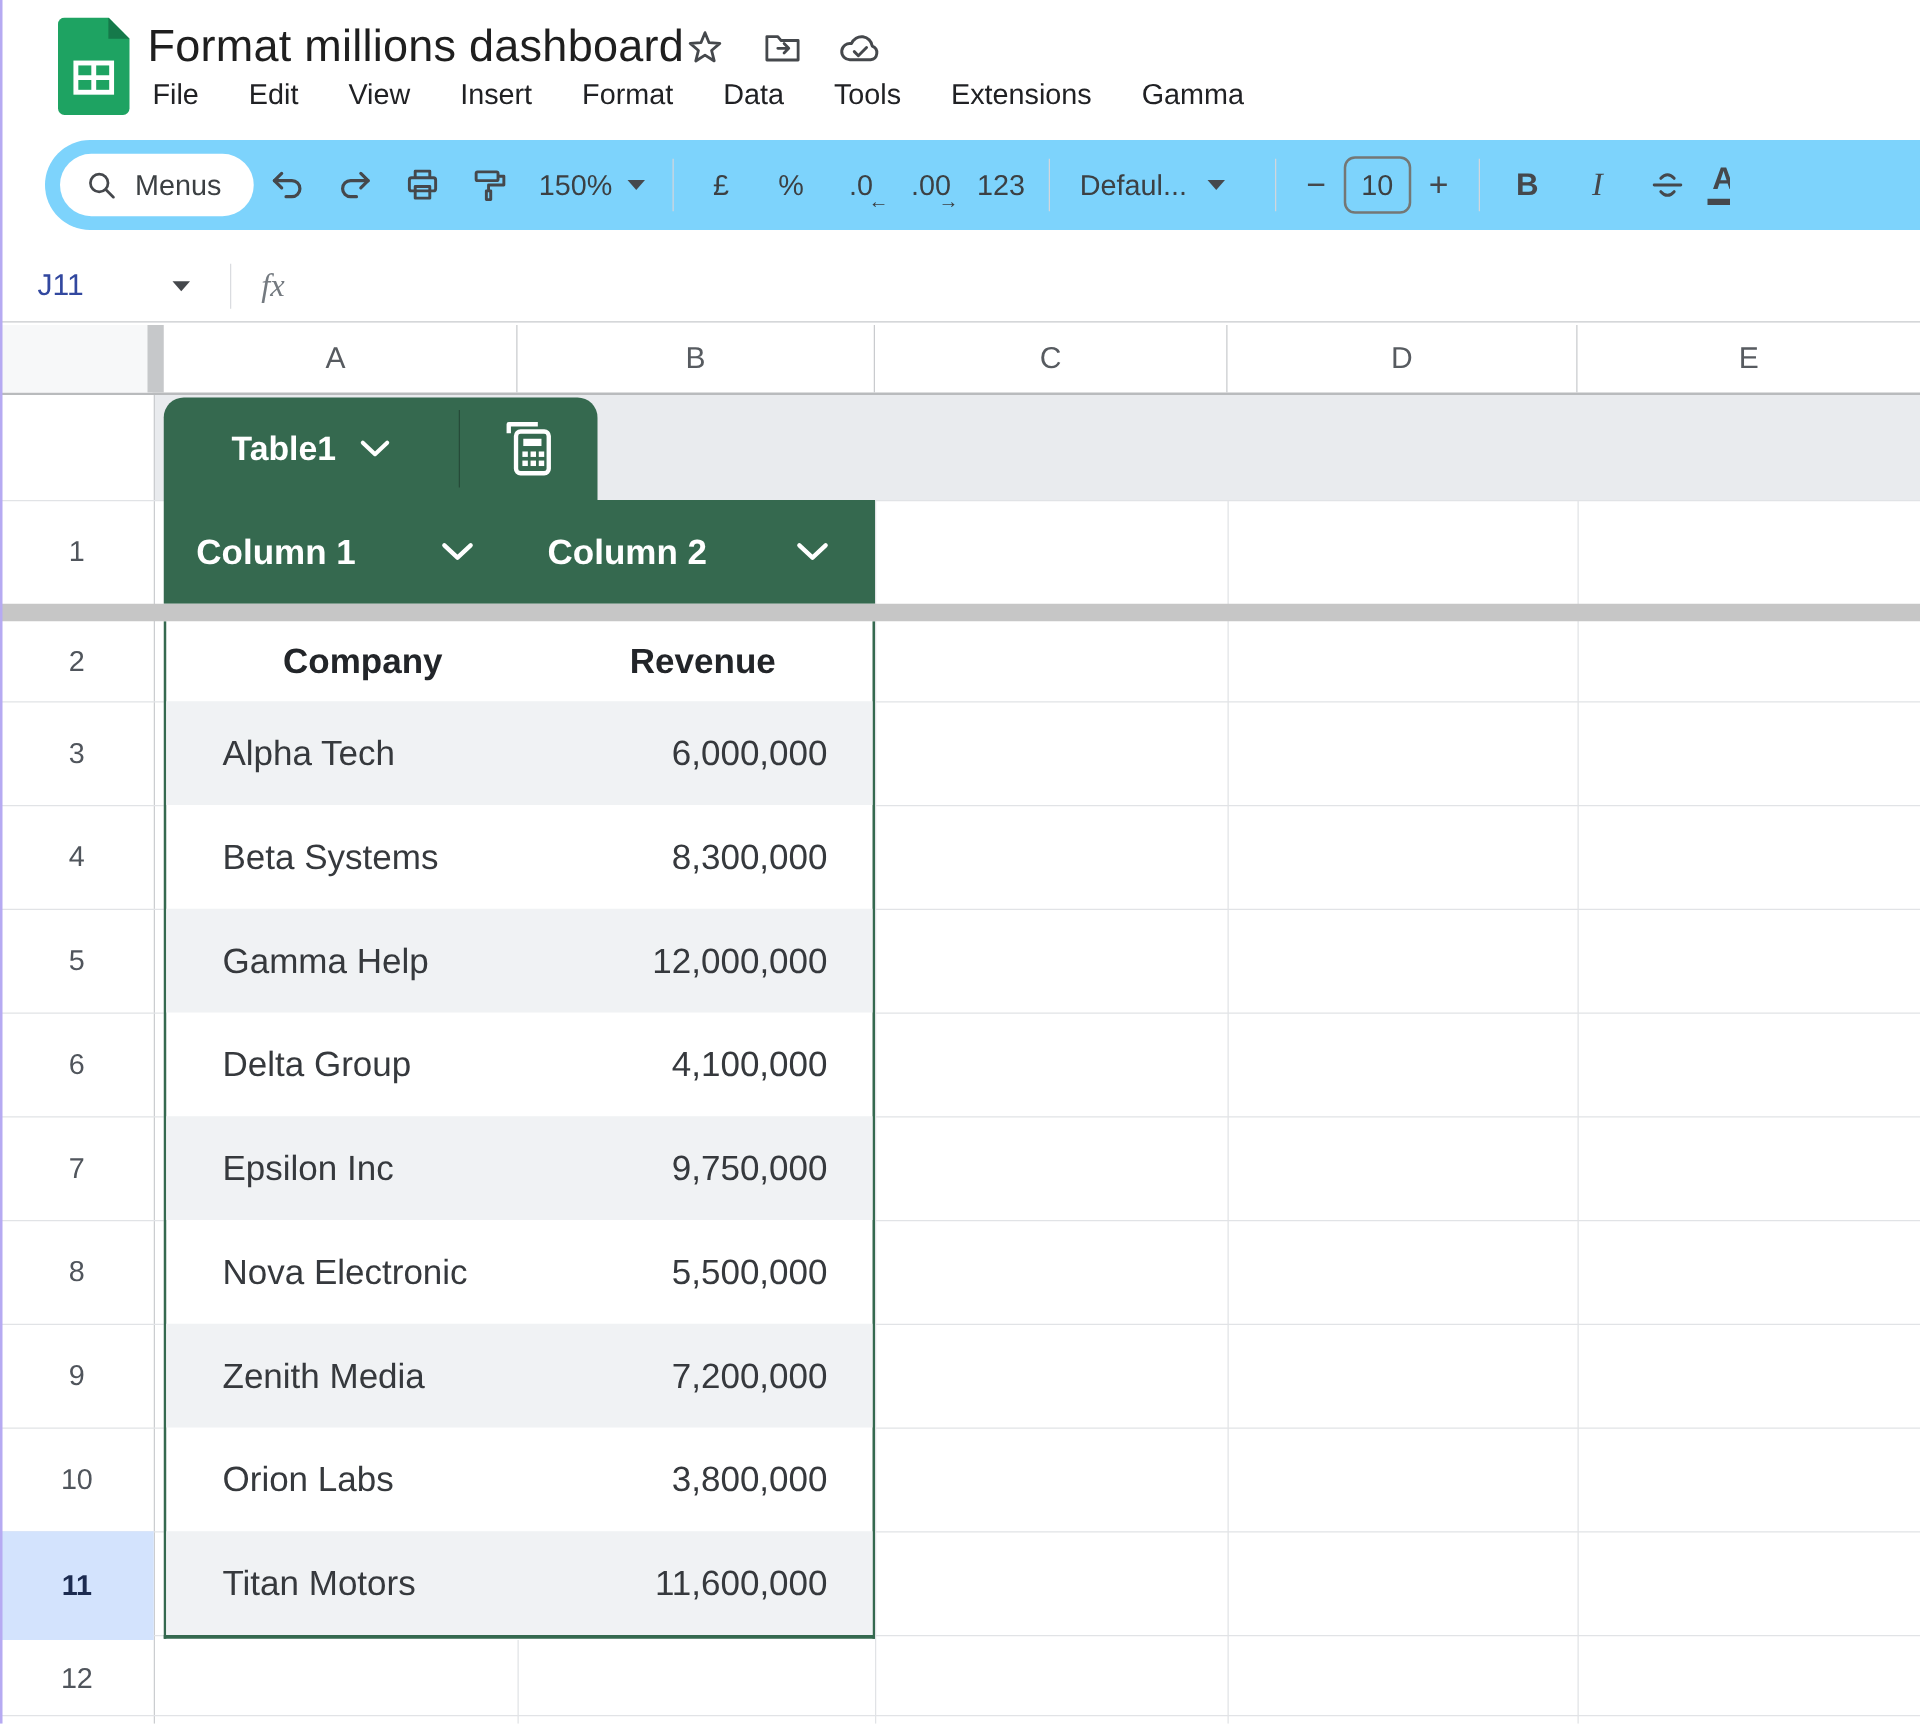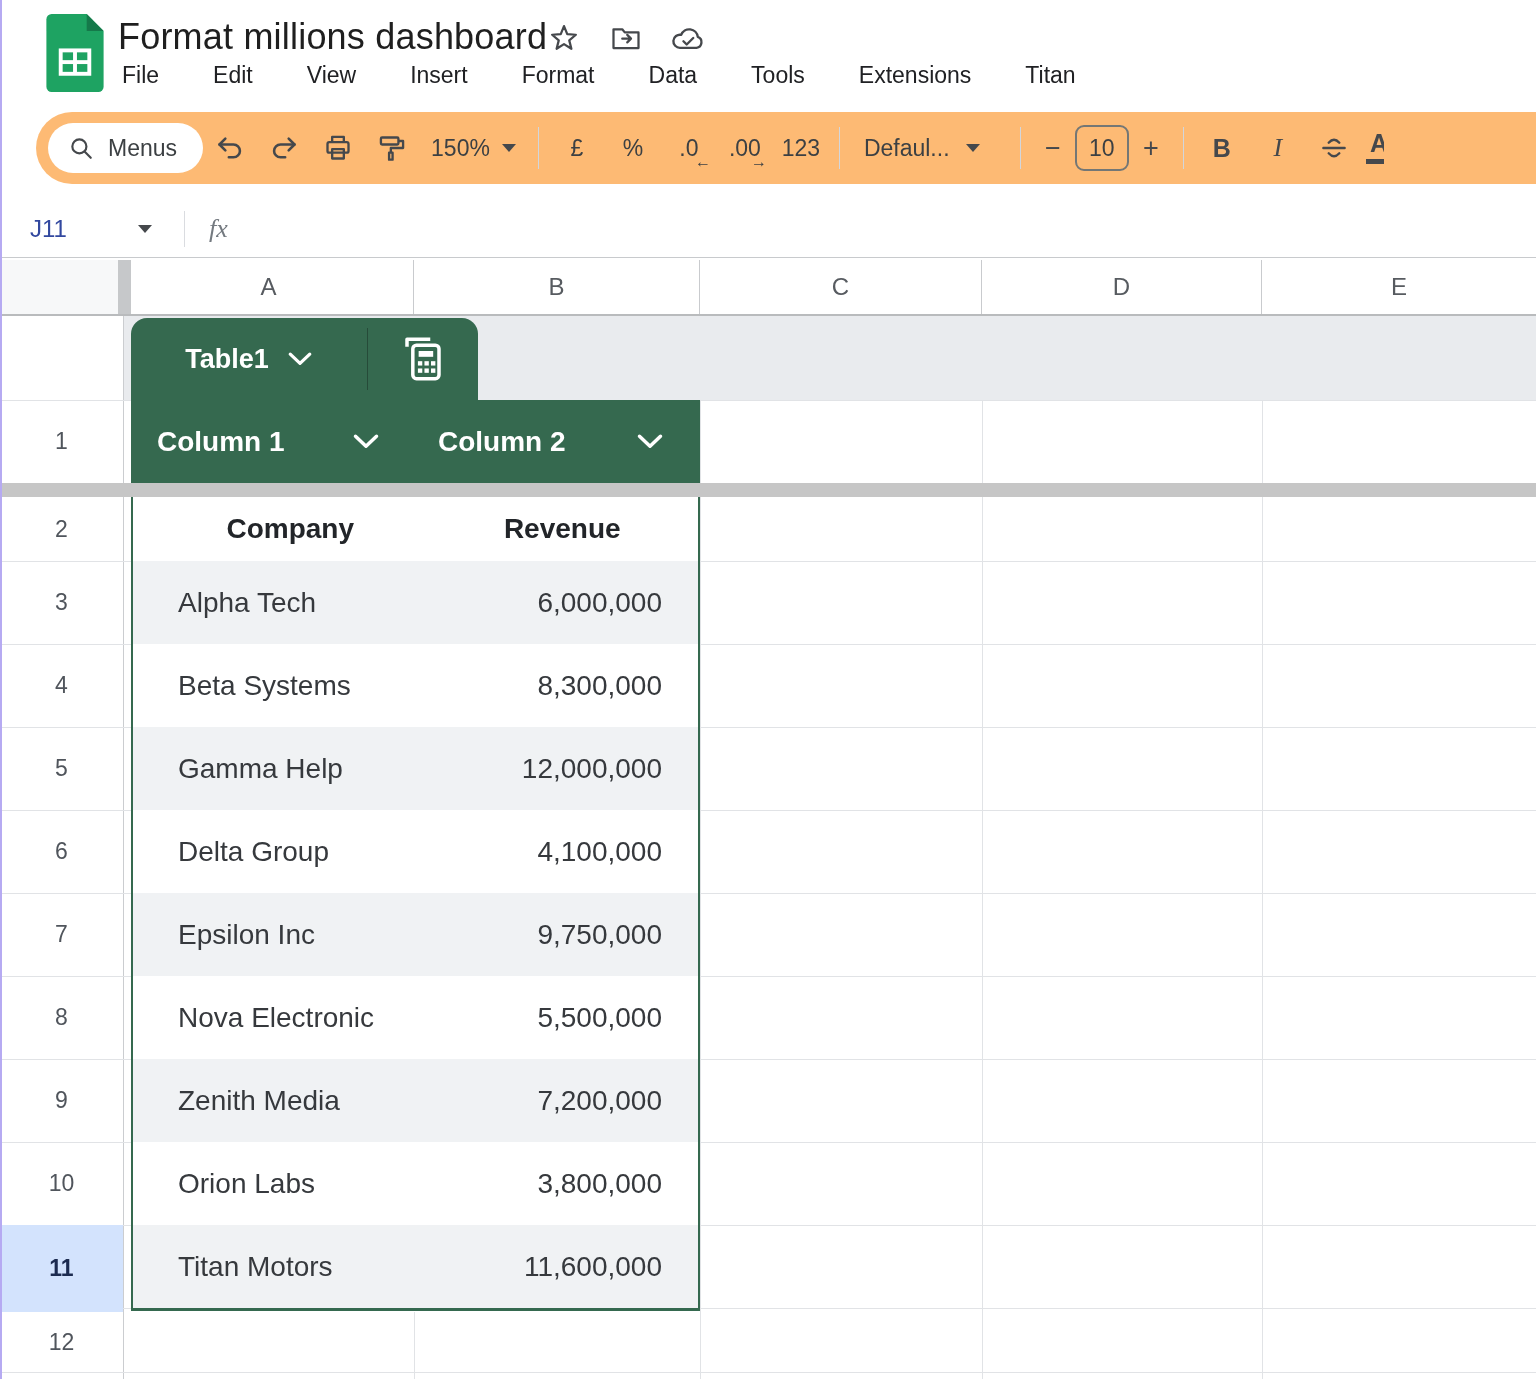--- a/index.html
+++ b/index.html
@@ -9,26 +9,26 @@
     background:#ffffff; color:#202124; position:relative;
   }
   .win-edge { position:absolute; left:0; top:0; width:2px; height:1379px; background:#b6aaf2; z-index:50; }
 
   
   .topbar { position:absolute; left:0; top:0; width:1536px; height:112px; background:#ffffff; }
   .sheets-logo { position:absolute; left:46px; top:14px; }
   .doc-title { position:absolute; left:118px; top:16px; font-size:36px; font-weight:500; color:#1f1f1f; letter-spacing:0.2px; }
   .title-icons { position:absolute; left:546px; top:20px; display:flex; gap:26px; align-items:center; }
   .tbtn { width:36px; height:36px; display:flex; align-items:center; justify-content:center; cursor:pointer; }
-  .menu-row { position:absolute; left:118px; top:60px; display:flex; gap:46px; }
+  .menu-row { position:absolute; left:118px; top:60px; display:flex; gap:32px; }
   .menu-item { font-size:23px; color:#202124; padding:2px 4px; cursor:pointer; }
 
   
   .toolbar { position:absolute; left:36px; top:112px; width:1500px; height:72px;
-    background:#fdba74; border-radius:36px 0 0 36px; display:flex; align-items:center; padding-left:12px; z-index:5; }
+    background:#7dd3fc; border-radius:36px 0 0 36px; display:flex; align-items:center; padding-left:12px; z-index:5; }
   .menus-pill { height:50px; background:#ffffff; border-radius:25px; display:flex; align-items:center; gap:14px; padding:0 26px 0 20px; cursor:pointer; }
   .menus-pill span { font-size:23px; color:#3c4043; }
   .icon-btn { width:54px; height:50px; display:flex; align-items:center; justify-content:center; border-radius:8px; cursor:pointer; color:#45484c; }
   .tb-text { font-size:23px; color:#3c4043; }
   .zoom-ctl { display:flex; align-items:center; gap:12px; padding:0 12px; cursor:pointer; }
   .caret { width:0; height:0; border-left:7px solid transparent; border-right:7px solid transparent; border-top:8px solid #45484c; }
   .tb-divider { width:1px; height:42px; background:#d2d6dc; margin:0 10px; }
   .fmt-btn { min-width:56px; height:50px; display:flex; align-items:center; justify-content:center; font-size:23px; color:#3c4043; cursor:pointer; position:relative; }
   .dec-arrow { position:absolute; font-size:16px; bottom:2px; right:6px; color:#3c4043; }
   .font-select { display:flex; align-items:center; gap:16px; padding:0 14px; min-width:160px; cursor:pointer; }
@@ -127,21 +127,21 @@
   </div>
   <div class="menu-row">
     <span class="menu-item">File</span>
     <span class="menu-item">Edit</span>
     <span class="menu-item">View</span>
     <span class="menu-item">Insert</span>
     <span class="menu-item">Format</span>
     <span class="menu-item">Data</span>
     <span class="menu-item">Tools</span>
     <span class="menu-item">Extensions</span>
-    <span class="menu-item">Titan</span>
+    <span class="menu-item">Gamma</span>
   </div>
 </div>
 
 <div class="toolbar">
   <div class="menus-pill">
     <svg width="26" height="26" viewBox="0 0 24 24" fill="none" stroke="#45484c" stroke-width="2" stroke-linecap="round">
       <circle cx="10.5" cy="10.5" r="6.5"></circle>
         <line x1="15.5" y1="15.5" x2="21" y2="21"></line>
     </svg>
     <span>Menus</span>

